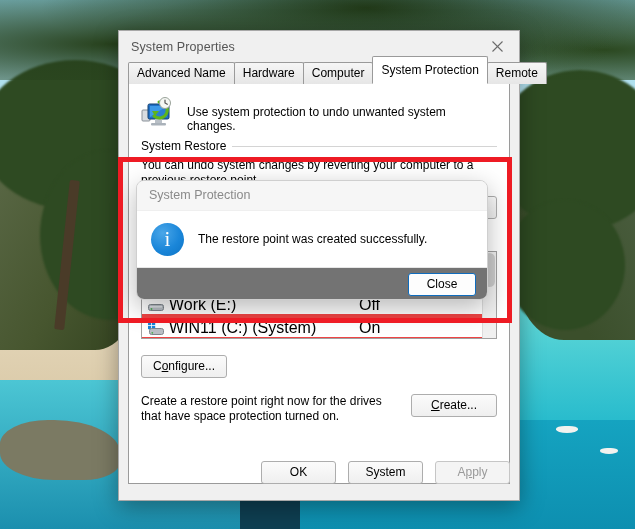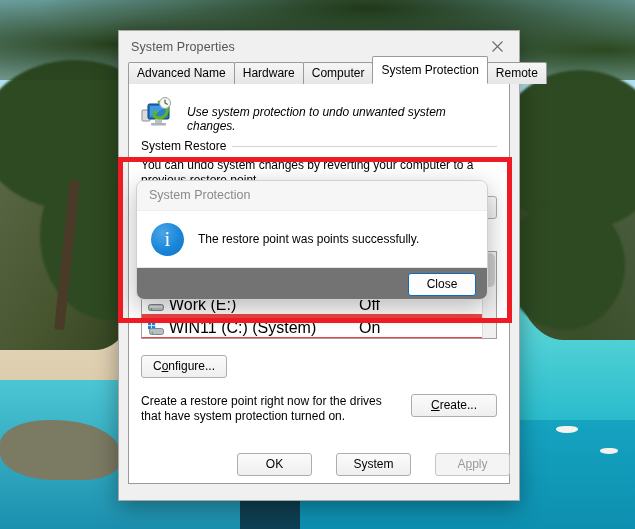--- a/index.html
+++ b/index.html
@@ -102,21 +102,21 @@
   }
   .sp-tab.active {
     background: #fff; height: 19px; line-height: 18px; margin-bottom: 0;
     padding-top: 4px; position: relative; z-index: 4; border-bottom: 1px solid #fff;
   }
   .sp-body {
     margin: 0 9px 0 9px; border: 1px solid #9a9a9a; background: #fff;
     height: 399px; position: relative; margin-top: -1px;
   }
 
-  .sp-hero { display: flex; align-items: flex-start; padding: 12px 12px 8px 12px; font-style: italic; }
+  .sp-hero { display: flex; align-items: flex-start; padding: 12px 12px 8px 12px; }
   .sp-hero-text { font-size: 12px; color: #000; padding-left: 12px; padding-top: 9px; }
 
   
   .sp-group {
     position: absolute; left: 12px; top: 62px; right: 12px; bottom: 10px;
   }
   .sp-group-legend {
     position: absolute; left: 0; top: -7px; background: #fff;
     padding-right: 6px; font-size: 12px; color: #000; z-index: 2;
   }
@@ -170,22 +170,22 @@
     font-size: 12px; color: #000;
     background: linear-gradient(180deg,#fbfbfb 0%, #efefef 100%);
     border: 1px solid #adadad; border-radius: 3px;
     min-width: 86px; height: 23px; line-height: 21px; text-align: center;
     padding: 0 8px; cursor: default; white-space: nowrap; box-sizing: border-box;
   }
   .btn.disabled { color: #9a9a9a; border-color: #c6c6c6; background: #f4f4f4; }
   .btn u { text-decoration: underline; }
 
   .sp-footer {
-    position: absolute; left: 0; right: 9px; bottom: 24px;
-    display: flex; justify-content: flex-end; gap: 24px;
+    position: absolute; left: 0; right: 9px; bottom: 16px;
+    display: flex; justify-content: flex-end; gap: 12px;
   }
   .sp-footer .btn { min-width: 75px; }
 
   
   .modal {
     position: absolute; left: 136px; top: 180px; width: 350px; height: 118px;
     background: #fbfbfb; border: 1px solid #cfcfcf; border-radius: 8px;
     box-shadow: 0 8px 26px rgba(0,0,0,.28); overflow: hidden; z-index: 20;
   }
   .modal-title {
@@ -349,37 +349,37 @@
         <div class="sp-scroll">
           <div class="sp-scroll-thumb"></div>
         </div>
       </div>
 
       <div class="sp-action">
         <div class="btn"><span>C</span><u>o</u><span>nfigure...</span></div>
       </div>
 
       <div class="sp-action">
-        <div class="sp-action-text">Create a restore point right now for the drives that have system protection turned on.</div>
+        <div class="sp-action-text">Create a restore point right now for the drives that have space protection turned on.</div>
         <div class="btn"><span></span><u>C</u><span>reate...</span></div>
       </div>
     </div>
   </div>
 
   <div class="sp-footer">
     <div class="btn">OK</div>
     <div class="btn">System</div>
     <div class="btn disabled"><span>A</span><u>p</u><span>ply</span></div>
   </div>
 </div>
 
 <div class="modal">
   <div class="modal-title">System Protection</div>
   <div class="modal-body">
     <div class="modal-icon">i</div>
-    <div class="modal-msg">The restore point was points successfully.</div>
+    <div class="modal-msg">The restore point was created successfully.</div>
   </div>
   <div class="modal-foot">
     <div class="btn-default">Close</div>
   </div>
 </div>
 
 <div class="annot"></div>
 
 </body></html>

